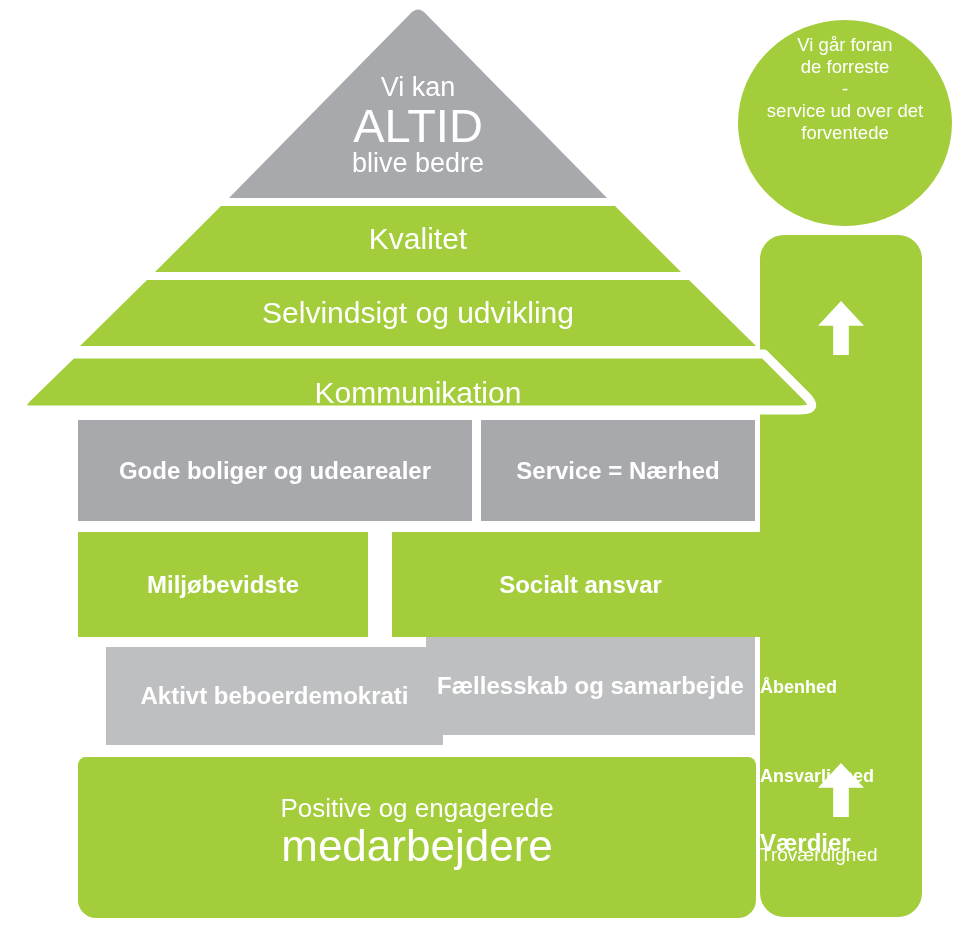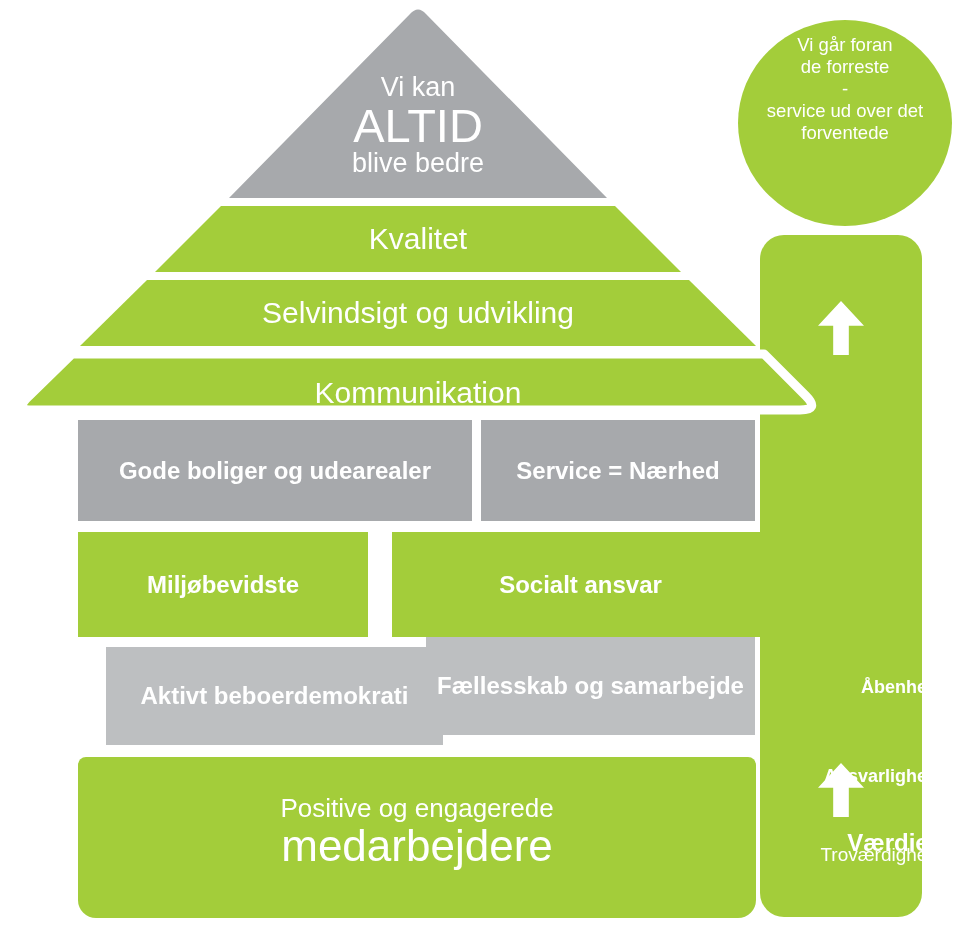--- a/index.html
+++ b/index.html
@@ -41,25 +41,24 @@
   
   #values-column {
     left: 760px; top: 235px;
     width: 162px; height: 682px;
     background: #a3cd3a;
     border-radius: 24px;
   }
   .col-label {
     position: absolute;
     left: 0; width: 162px;
-    text-align: right;
+    text-align: left;
     color: #ffffff;
     font-size: 18px;
     font-weight: 700;
-    padding-left: 16px;
   }
   .col-label.regular { font-weight: 400; font-size: 19px; }
   .up-arrow {
     position: absolute;
     left: 58px;
     width: 46px; height: 54px;
     background: #ffffff;
     clip-path: polygon(50% 0, 100% 46%, 67% 46%, 67% 100%, 33% 100%, 33% 46%, 0 46%);
   }
 

